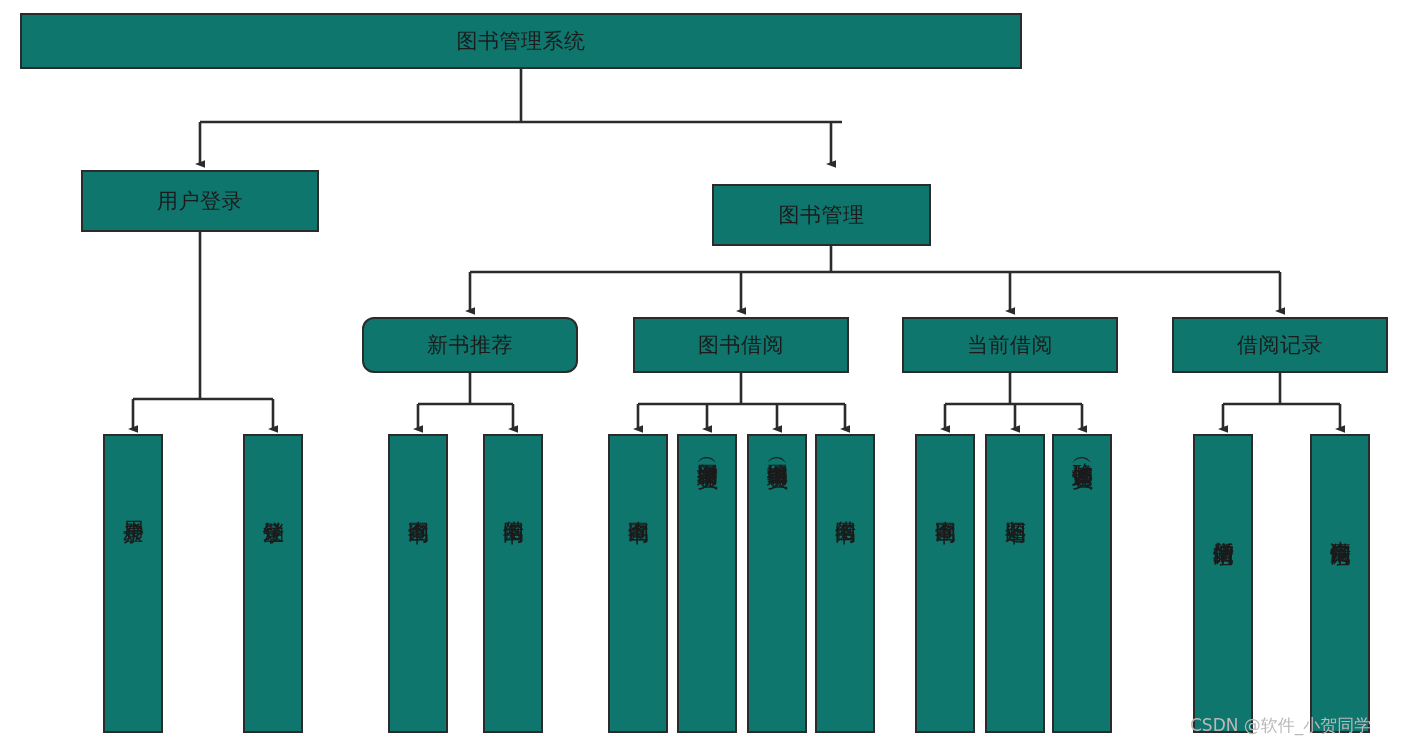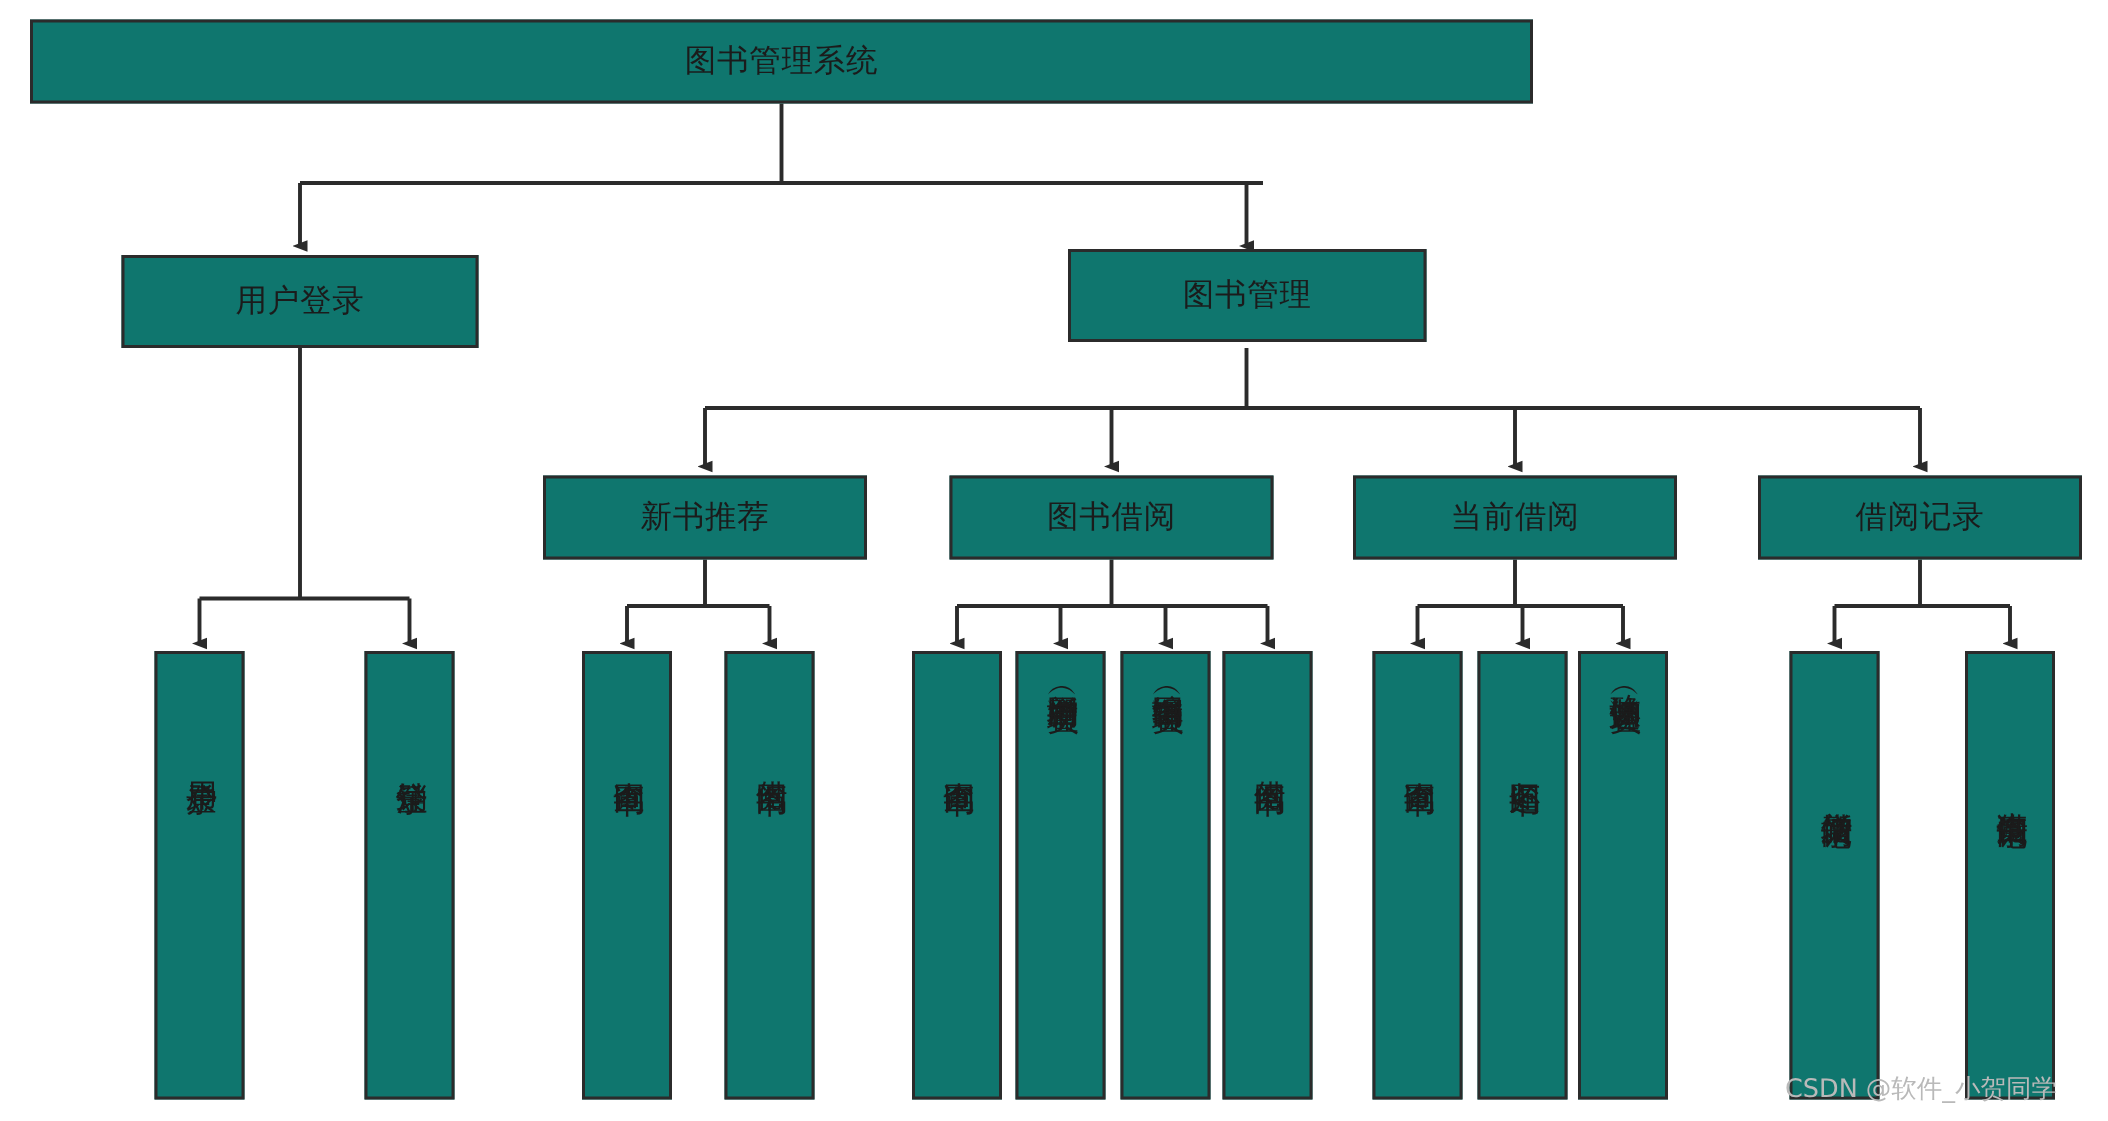--- a/index.html
+++ b/index.html
@@ -130,25 +130,25 @@
     </g>
   </svg>
 
   <div class="node" style="left:20px;top:13px;width:1002px;height:56px;">
     <span class="label">图书管理系统</span>
   </div>
 
   <div class="node" style="left:81px;top:170px;width:238px;height:62px;">
     <span class="label">用户登录</span>
   </div>
-  <div class="node" style="left:712px;top:166px;width:239px;height:62px;">
+  <div class="node" style="left:712px;top:184px;width:219px;height:62px;">
     <span class="label">图书管理</span>
   </div>
 
-  <div class="node" style="left:362px;top:317px;width:216px;height:56px;">
+  <div class="node" style="left:362px;top:317px;width:216px;height:56px;border-radius:12px;">
     <span class="label">新书推荐</span>
   </div>
   <div class="node" style="left:633px;top:317px;width:216px;height:56px;">
     <span class="label">图书借阅</span>
   </div>
   <div class="node" style="left:902px;top:317px;width:216px;height:56px;text-align:center;">
     <span class="label">当前借阅</span>
   </div>
   <div class="node" style="left:1172px;top:317px;width:216px;height:56px;">
     <span class="label">借阅记录</span>

